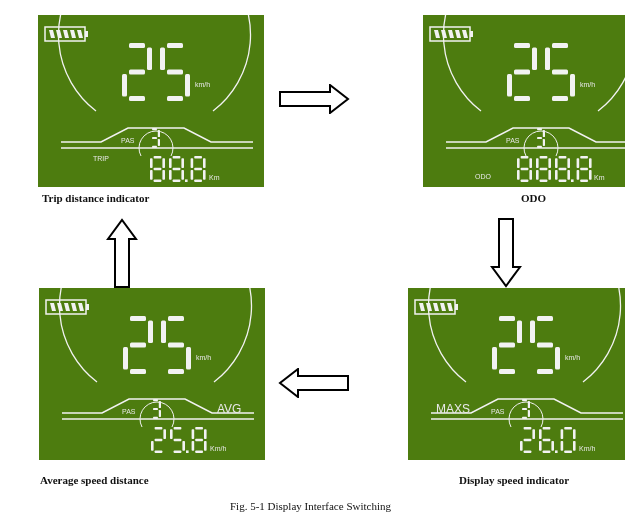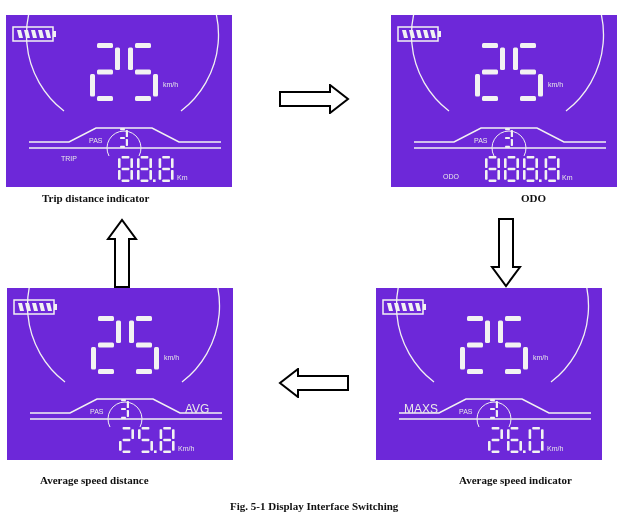--- a/index.html
+++ b/index.html
@@ -1,26 +1,26 @@
 <!DOCTYPE html>
 <html><head>
 <meta charset="utf-8">
 <style>
   html, body { margin:0; padding:0; background:#ffffff; }
   body { width:625px; height:523px; position:relative; overflow:hidden;
          font-family: "Liberation Serif", serif; }
-  .panel { position:absolute; width:226px; height:172px; background:#6d28d9; overflow:hidden; }
+  .panel { position:absolute; width:226px; height:172px; background:#4d7c0f; overflow:hidden;margin-left:32px; }
   .panel svg.lcd { position:absolute; left:0; top:0; width:226px; height:172px; }
   .lbl { position:absolute; color:#e8e8e8; font-family:"Liberation Sans", sans-serif; white-space:nowrap; }
   .unit-kmh { font-size:7px; }
   .pas-lbl { font-size:7px; }
   .mode-small { font-size:7px; }
   .mode-big { font-size:12px; }
   .caption { position:absolute; font-weight:bold; font-size:11px; color:#111; white-space:nowrap; }
-  .fig-caption { position:absolute; font-weight:bold; font-size:11px; color:#111; white-space:nowrap; }
+  .fig-caption { position:absolute; font-weight:normal; font-size:11px; color:#111; white-space:nowrap; }
   .arrow { position:absolute; }
   .digits { position:absolute; }
 </style>
 </head>
 <body>
 
 <div class="panel" style="left:6px; top:15px;">
   <svg class="lcd" viewBox="0 0 226 172">
       <g>
         <rect x="7" y="12" width="40" height="14" fill="none" stroke="#f2f2f2" stroke-width="1.5"></rect>
@@ -324,21 +324,21 @@
           <rect x="3.64" y="0" width="7.720000000000001" height="2.6" rx="0.78" fill="#f2f2f2"></rect>
           <rect x="3.64" y="23.4" width="7.720000000000001" height="2.6" rx="0.78" fill="#f2f2f2"></rect>
           <rect x="0" y="2.34" width="2.6" height="9.620000000000001" rx="0.78" fill="#f2f2f2"></rect>
           <rect x="12.4" y="2.34" width="2.6" height="9.620000000000001" rx="0.78" fill="#f2f2f2"></rect>
           <rect x="0" y="14.04" width="2.6" height="9.62" rx="0.78" fill="#f2f2f2"></rect>
           <rect x="12.4" y="14.04" width="2.6" height="9.62" rx="0.78" fill="#f2f2f2"></rect>
         </g>
       </svg></div>
   <span class="lbl pas-lbl" style="left:171px; top:157px;">Km/h</span>
 </div>
-<div class="caption" style="left:459px; top:474px;">Average speed indicator</div>
+<div class="caption" style="left:459px; top:474px;">Display speed indicator</div>
 
 <svg class="arrow" style="left:278px; top:84px;" width="72" height="30" viewBox="0 0 72 30">
   <polygon points="2,8 52,8 52,1 70,15 52,29 52,22 2,22" fill="#fff" stroke="#000" stroke-width="2"></polygon>
 </svg>
 <svg class="arrow" style="left:490px; top:217px;" width="32" height="72" viewBox="0 0 32 72">
   <polygon points="9,2 23,2 23,50 30,50 16,69 2,50 9,50" fill="#fff" stroke="#000" stroke-width="2"></polygon>
 </svg>
 <svg class="arrow" style="left:278px; top:368px;" width="72" height="30" viewBox="0 0 72 30">
   <polygon points="70,8 20,8 20,1 2,15 20,29 20,22 70,22" fill="#fff" stroke="#000" stroke-width="2"></polygon>
 </svg>

